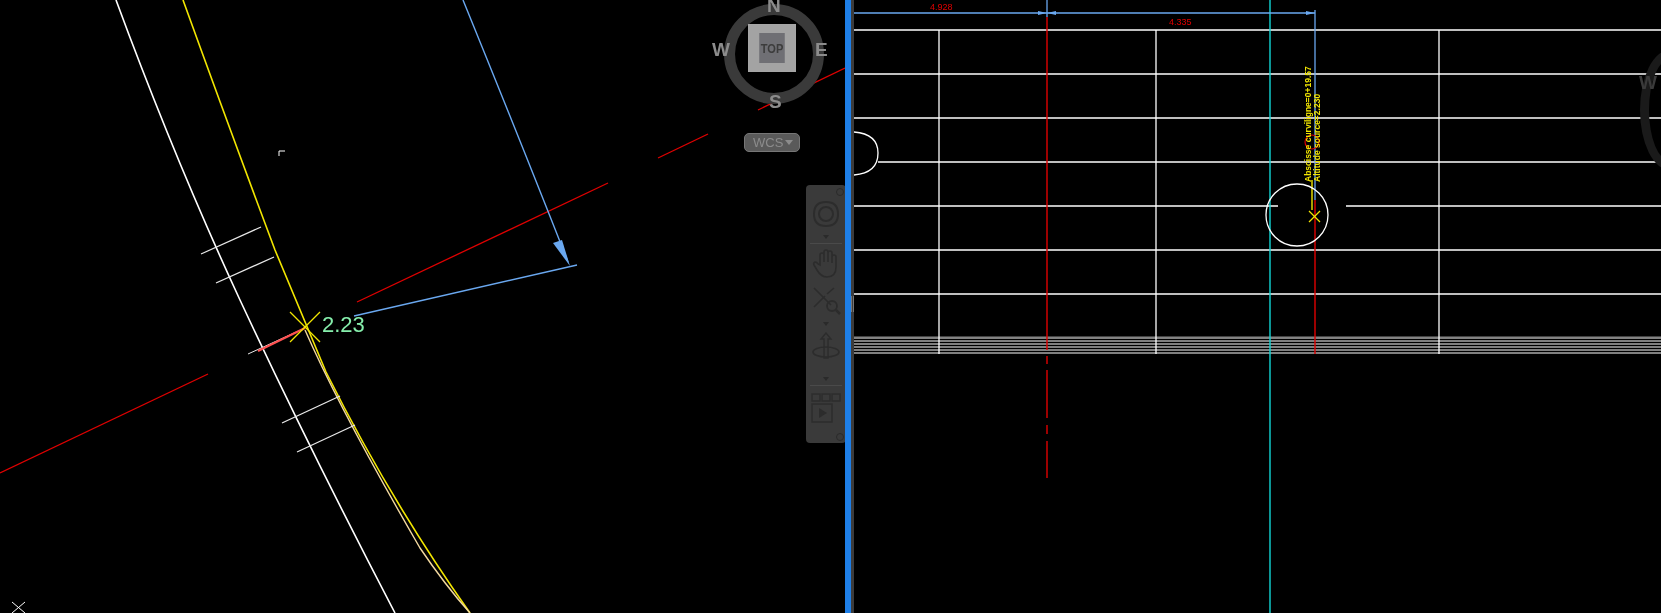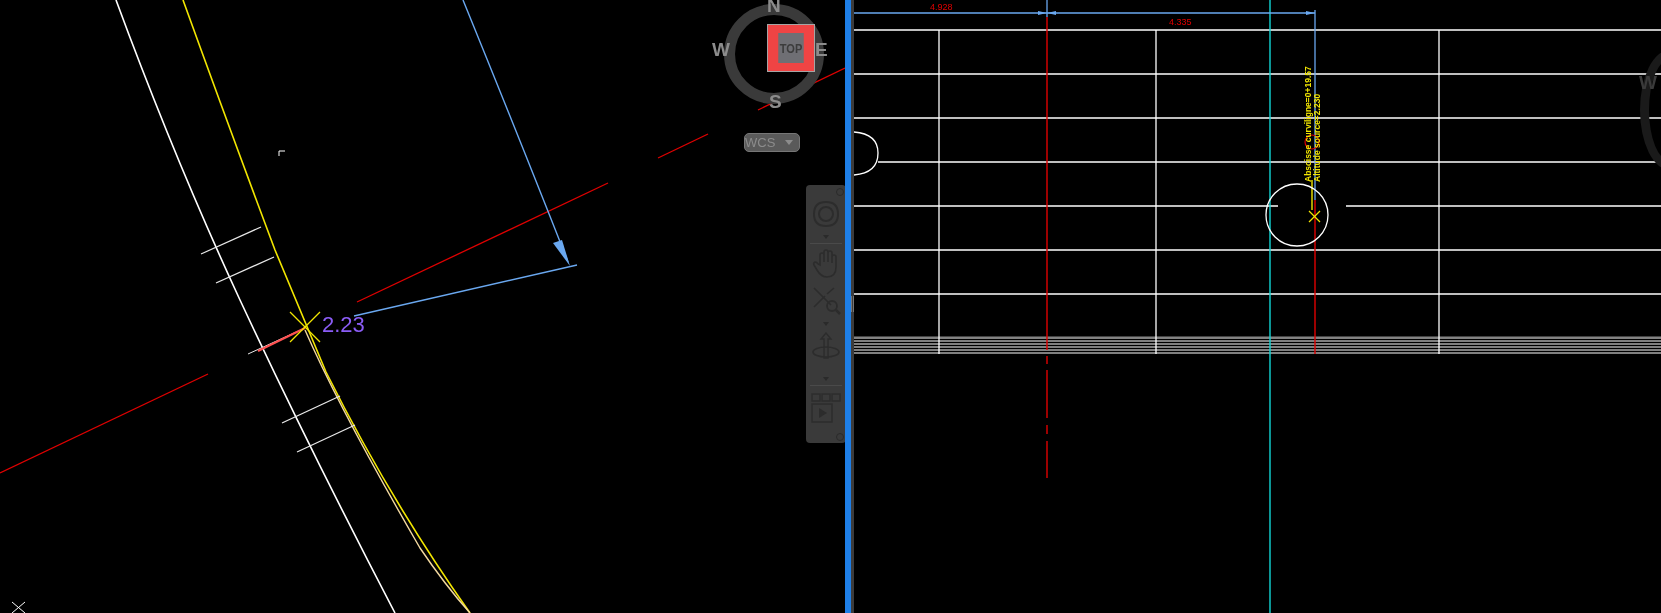--- a/index.html
+++ b/index.html
@@ -7,31 +7,31 @@
   .viewport{position:absolute;top:0;height:613px;background:#000;overflow:hidden;}
   #vp-left{left:0;width:845px;}
   #vp-right{left:854px;width:807px;}
   #divider{position:absolute;left:845px;top:0;width:6px;height:613px;background:#1e7fe8;}
   #divider-edge{position:absolute;left:851px;top:0;width:3px;height:613px;background:#3c3c3c;}
   #divider-grip{position:absolute;left:851px;top:296px;width:3px;height:16px;border-left:1px solid #777;border-right:1px solid #777;box-sizing:border-box;}
   svg{position:absolute;left:0;top:0;}
   .compass{position:absolute;left:716px;top:-4px;width:116px;height:116px;}
   .compass-ring{position:absolute;left:8px;top:8px;width:100px;height:100px;border-radius:50%;border:11px solid #3a3a3a;box-sizing:border-box;}
   .compass-letter{position:absolute;color:#8c8c8c;font-weight:bold;font-size:19px;line-height:19px;}
-  .cube{position:absolute;left:32px;top:28px;width:48px;height:48px;background:#ef4444;box-sizing:border-box;border:1px solid #a5a5a5;margin-left:19px;}
+  .cube{position:absolute;left:32px;top:28px;width:48px;height:48px;background:#a3a3a3;box-sizing:border-box;border:1px solid #a5a5a5;}
   .cube-face{position:absolute;left:8px;top:8px;width:30px;height:30px;background:#6f6f74;color:#3c3c3c;font-size:13px;font-weight:bold;display:flex;align-items:center;justify-content:center;transform:scaleX(0.85);}
-  .wcs{position:absolute;left:744px;top:133px;width:56px;height:19px;background:#5a5a5a;border:1px solid #767676;border-radius:5px;box-sizing:border-box;color:#8c8c8c;font-size:13px;line-height:17px;}
+  .wcs{position:absolute;left:744px;top:133px;width:56px;height:19px;background:#5a5a5a;border:1px solid #767676;border-radius:5px;box-sizing:border-box;color:#8c8c8c;font-size:13px;line-height:17px;padding-left:8px;}
   .wcs-caret{position:absolute;right:6px;top:6px;width:0;height:0;border-left:4px solid transparent;border-right:4px solid transparent;border-top:5px solid #8c8c8c;}
   .navbar{position:absolute;left:806px;top:185px;width:40px;height:258px;background:#3a3a3a;border-radius:4px;box-sizing:border-box;}
   .nav-btn{position:absolute;left:0;width:40px;display:flex;align-items:center;justify-content:center;}
   .nav-sep{position:absolute;left:4px;width:32px;height:1px;background:#4a4a4a;}
   .nav-caret{position:absolute;left:17px;width:0;height:0;border-left:3px solid transparent;border-right:3px solid transparent;border-top:4px solid #2a2a2a;}
   .compass-w2{position:absolute;left:1640px;top:50px;width:60px;height:120px;border-radius:50%;border:9px solid #1a1a1a;box-sizing:border-box;}
   .compass-w2-letter{position:absolute;left:1639px;top:72px;color:#3a3a3a;font-weight:bold;font-size:19px;}
-  .lbl-223{position:absolute;left:322px;top:314px;color:#8b5cf6;font-size:22px;line-height:22px;}
+  .lbl-223{position:absolute;left:322px;top:314px;color:#86efac;font-size:22px;line-height:22px;}
   .dim-text{position:absolute;color:#e00000;font-size:9px;line-height:9px;}
   .vert-text{position:absolute;color:#f2e600;font-size:8.5px;font-weight:bold;white-space:nowrap;transform-origin:0 0;transform:rotate(-90deg);}
 </style>
 </head>
 <body>
 
 <div id="vp-left" class="viewport">
   <svg width="845" height="613" viewBox="0 0 845 613">
 
     <path d="M116,0 Q175,160 240,300 Q310,450 395,613" stroke="#ffffff" stroke-width="1.6" fill="none"></path>

